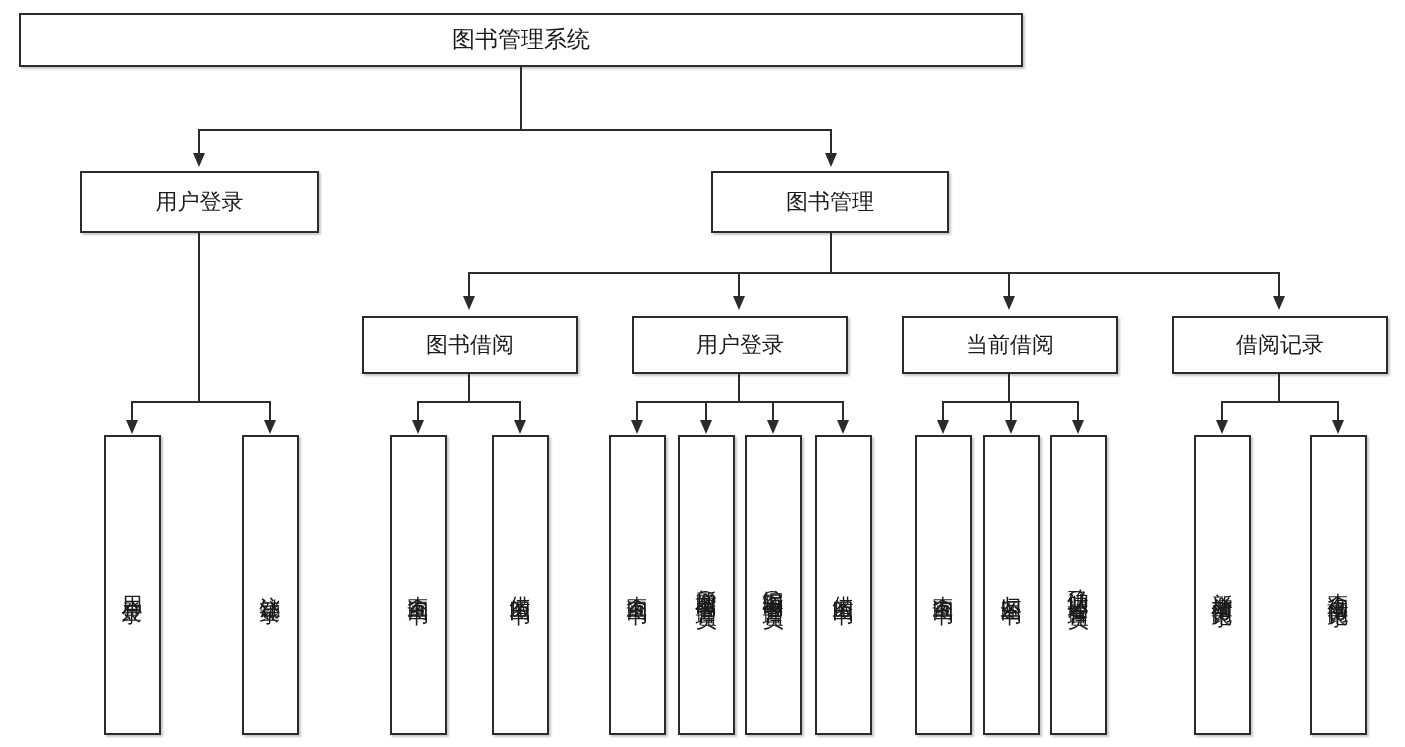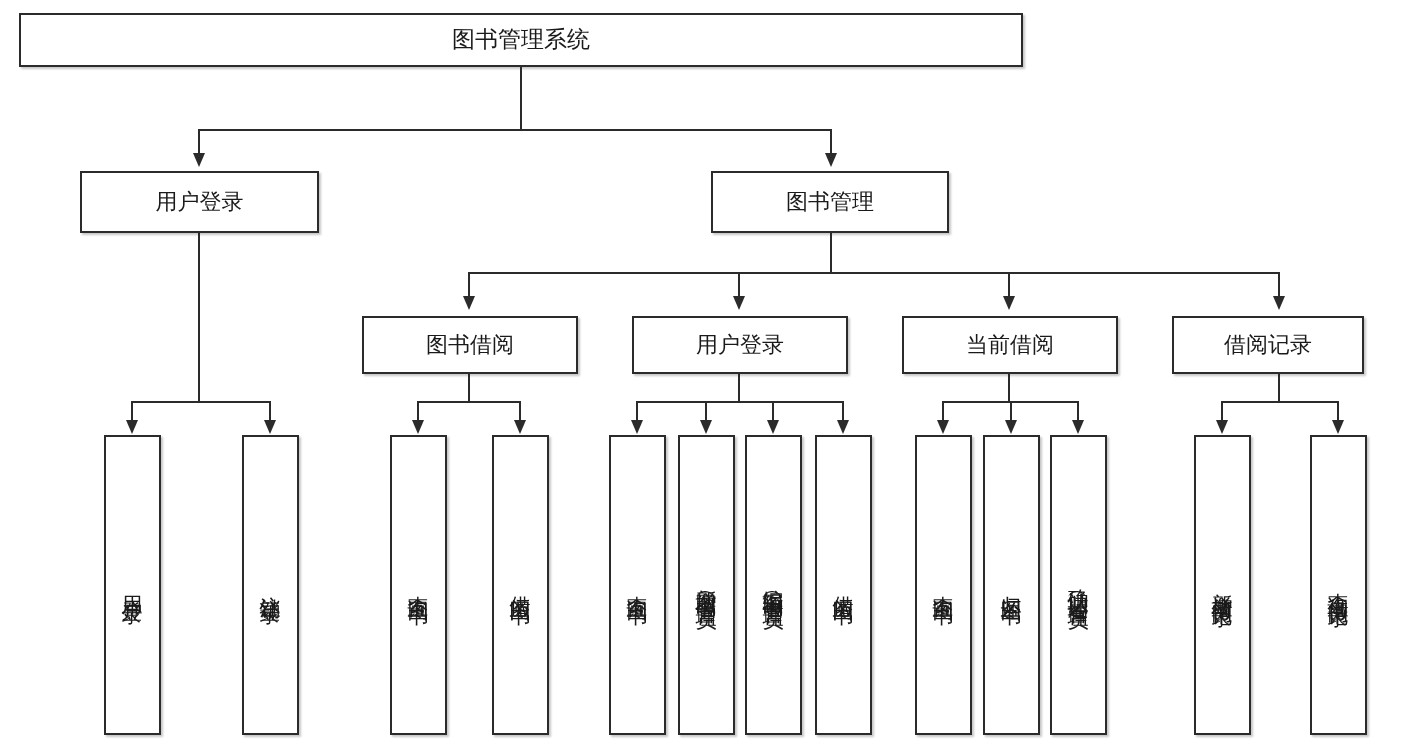--- a/index.html
+++ b/index.html
@@ -121,21 +121,21 @@
 
   <div class="node horiz" style="left:362px; top:316px; width:216px; height:58px;">
     <span class="lbl">图书借阅</span>
   </div>
   <div class="node horiz" style="left:632px; top:316px; width:216px; height:58px;">
     <span class="lbl">用户登录</span>
   </div>
   <div class="node horiz" style="left:902px; top:316px; width:216px; height:58px;">
     <span class="lbl">当前借阅</span>
   </div>
-  <div class="node horiz" style="left:1172px; top:316px; width:192px; height:58px;">
+  <div class="node horiz" style="left:1172px; top:316px; width:216px; height:58px;">
     <span class="lbl">借阅记录</span>
   </div>
 
   <div class="ln v" style="left:468px; top:374px; width:2px; height:28px;"></div>
   <div class="ln h" style="left:417px; top:401px; width:104px; height:2px;"></div>
   <div class="ln v" style="left:417px; top:401px; width:2px; height:20px;"></div>
   <div class="arrow" style="left:412px; top:420px;"></div>
   <div class="ln v" style="left:519px; top:401px; width:2px; height:20px;"></div>
   <div class="arrow" style="left:514px; top:420px;"></div>
 

